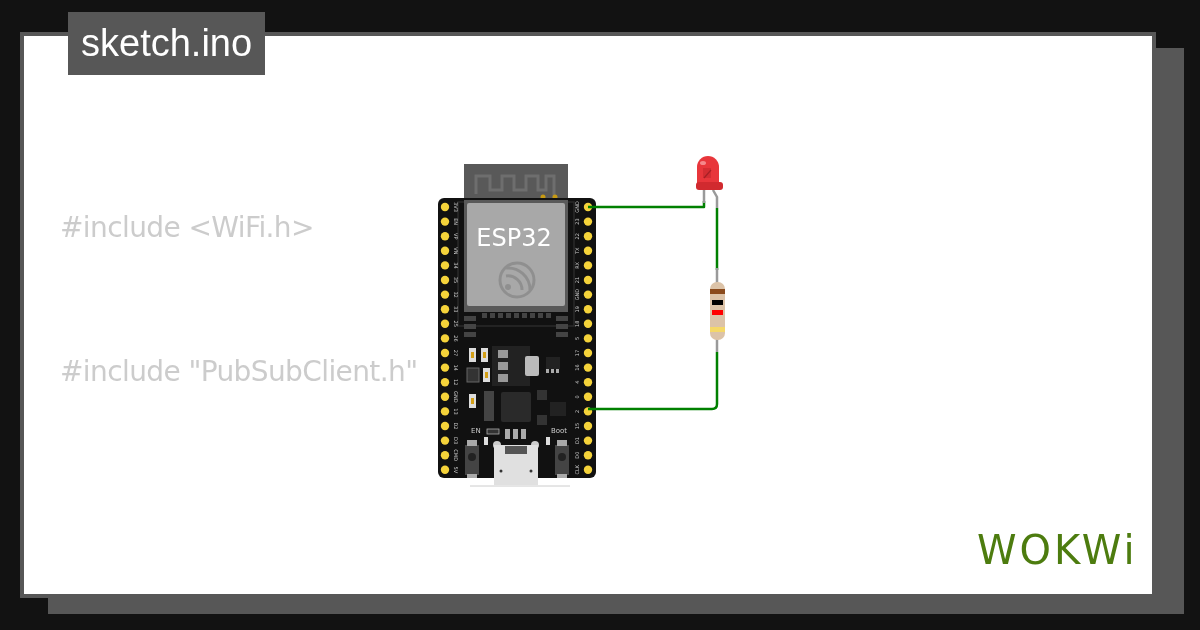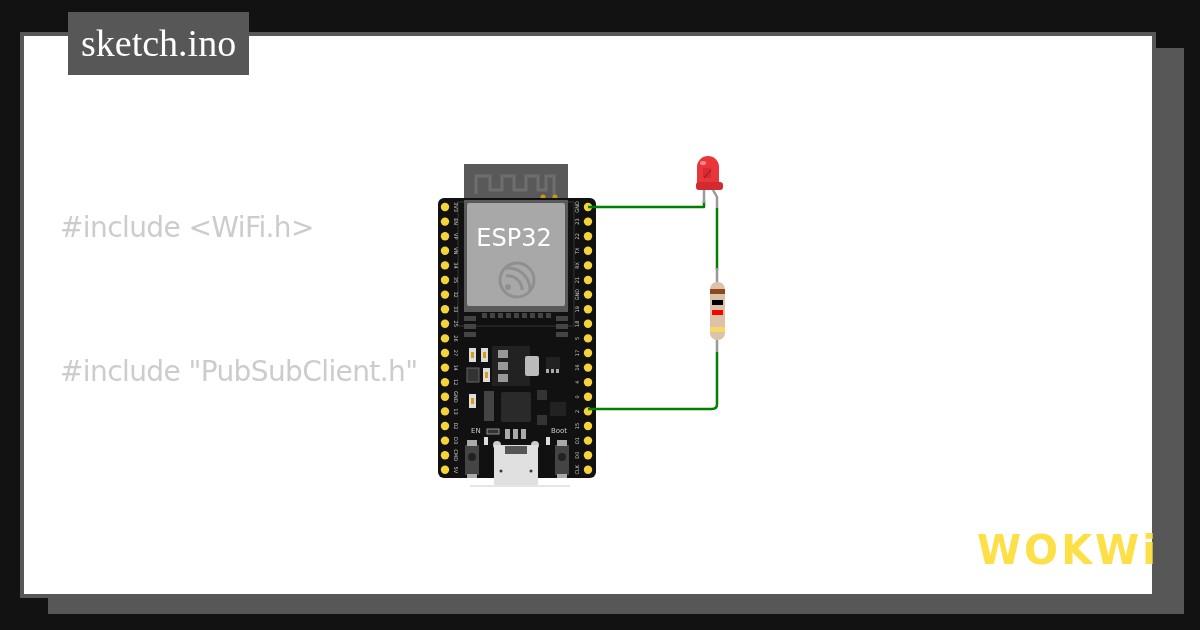--- a/index.html
+++ b/index.html
@@ -1,22 +1,22 @@
 <!DOCTYPE html>
 <html><head>
 <meta charset="utf-8">
 <style>
   html, body { margin:0; padding:0; }
   body { width:1200px; height:630px; background:#121212; position:relative; overflow:hidden; font-family:"Liberation Sans", sans-serif; }
   .shadow-panel { position:absolute; left:48px; top:48px; width:1136px; height:566px; background:#575757; }
   .main-panel { position:absolute; left:20px; top:32px; width:1128px; height:558px; background:#ffffff; border:4px solid #575757; overflow:hidden; }
   .code { position:absolute; left:36px; top:72px; margin:0; font-family:"DejaVu Sans", sans-serif; font-size:28px; line-height:48px; color:#cccccc; white-space:pre; letter-spacing:-0.6px; }
   .code .line { height:48px; display:block; }
-  .file-tab { position:absolute; left:68px; top:12px; height:63px; padding:0 13px; background:#575757; color:#ffffff; font-family:Liberation Serif, serif; font-size:38px; line-height:62px; }
-  .wokwi-logo { position:absolute; left:977px; top:527px; font-family:"DejaVu Sans", sans-serif; font-size:40px; letter-spacing:3px; color:#fde047; font-weight:bold; }
+  .file-tab { position:absolute; left:68px; top:12px; height:63px; padding:0 13px; background:#575757; color:#ffffff; font-family:Liberation Sans, sans-serif; font-size:38px; line-height:62px; }
+  .wokwi-logo { position:absolute; left:977px; top:527px; font-family:"DejaVu Sans", sans-serif; font-size:40px; letter-spacing:3px; color:#4d7c0f; font-weight:normal; }
   .diagram { position:absolute; left:0; top:0; width:1200px; height:630px; }
 </style>
 </head>
 <body>
 
 <div class="shadow-panel"></div>
 <div class="main-panel">
   <div class="code">
     <span class="line">#include &lt;WiFi.h&gt;</span>
     <span class="line">#include "PubSubClient.h"</span>

